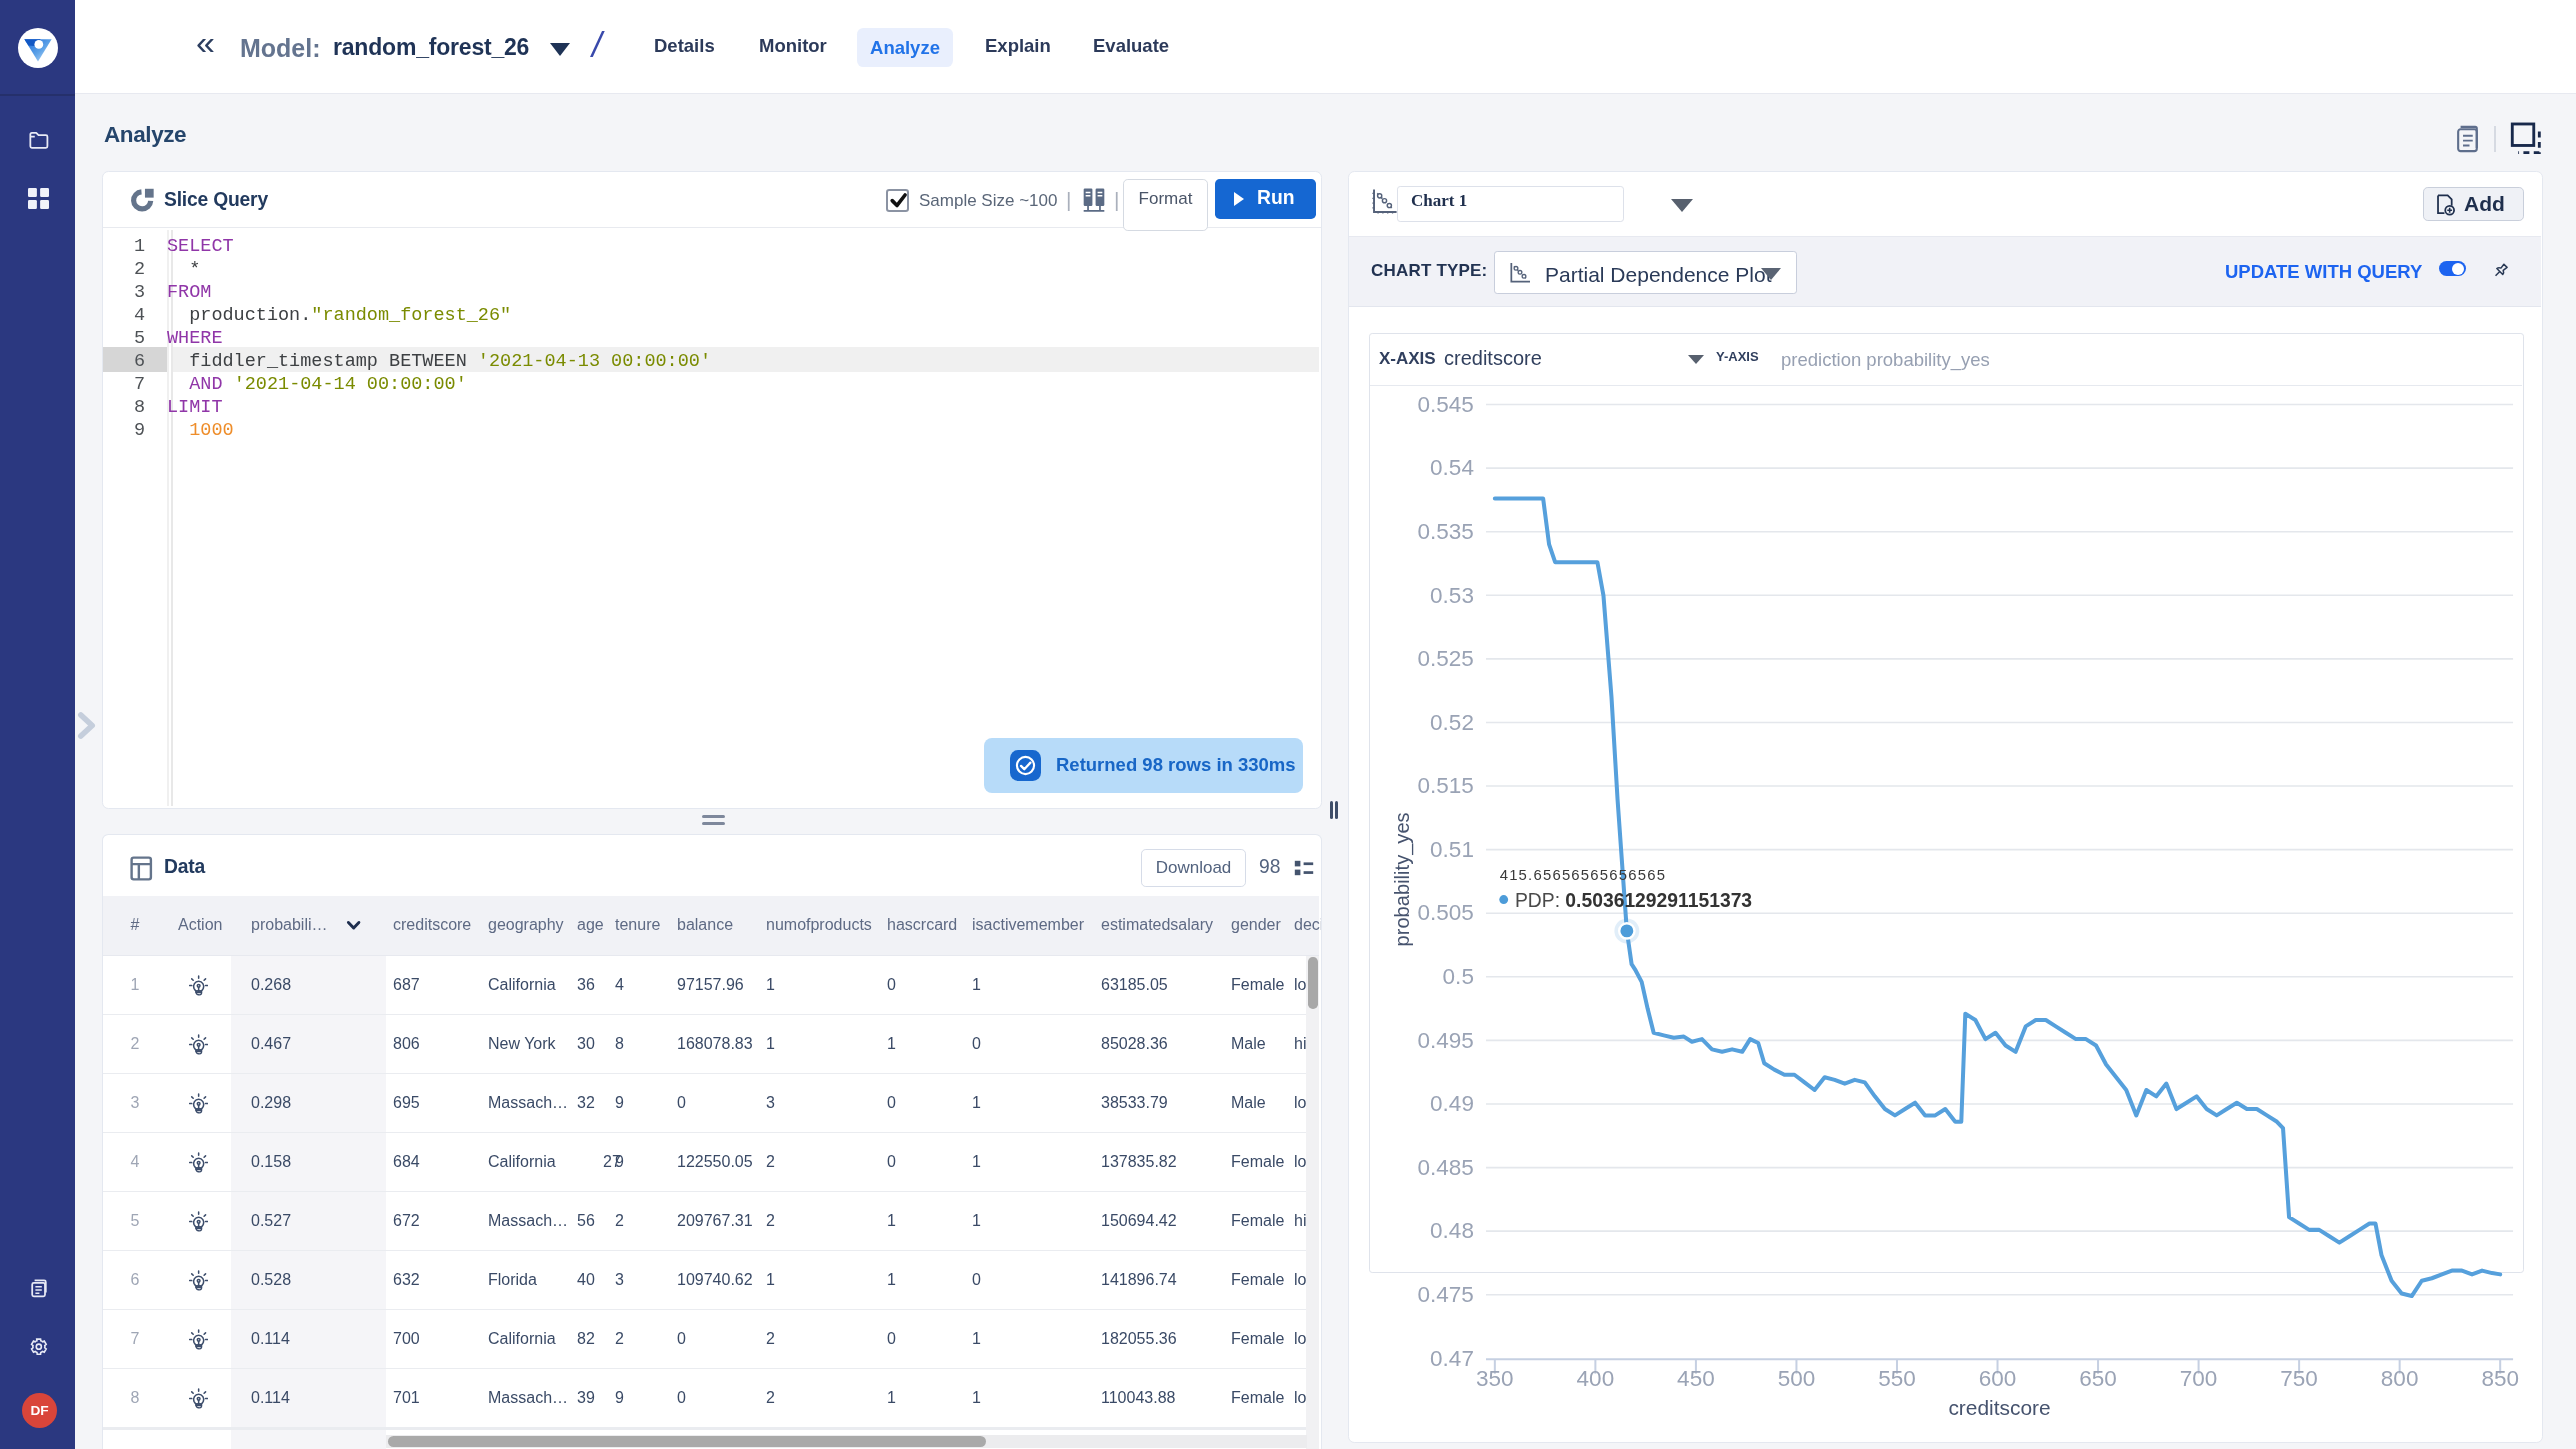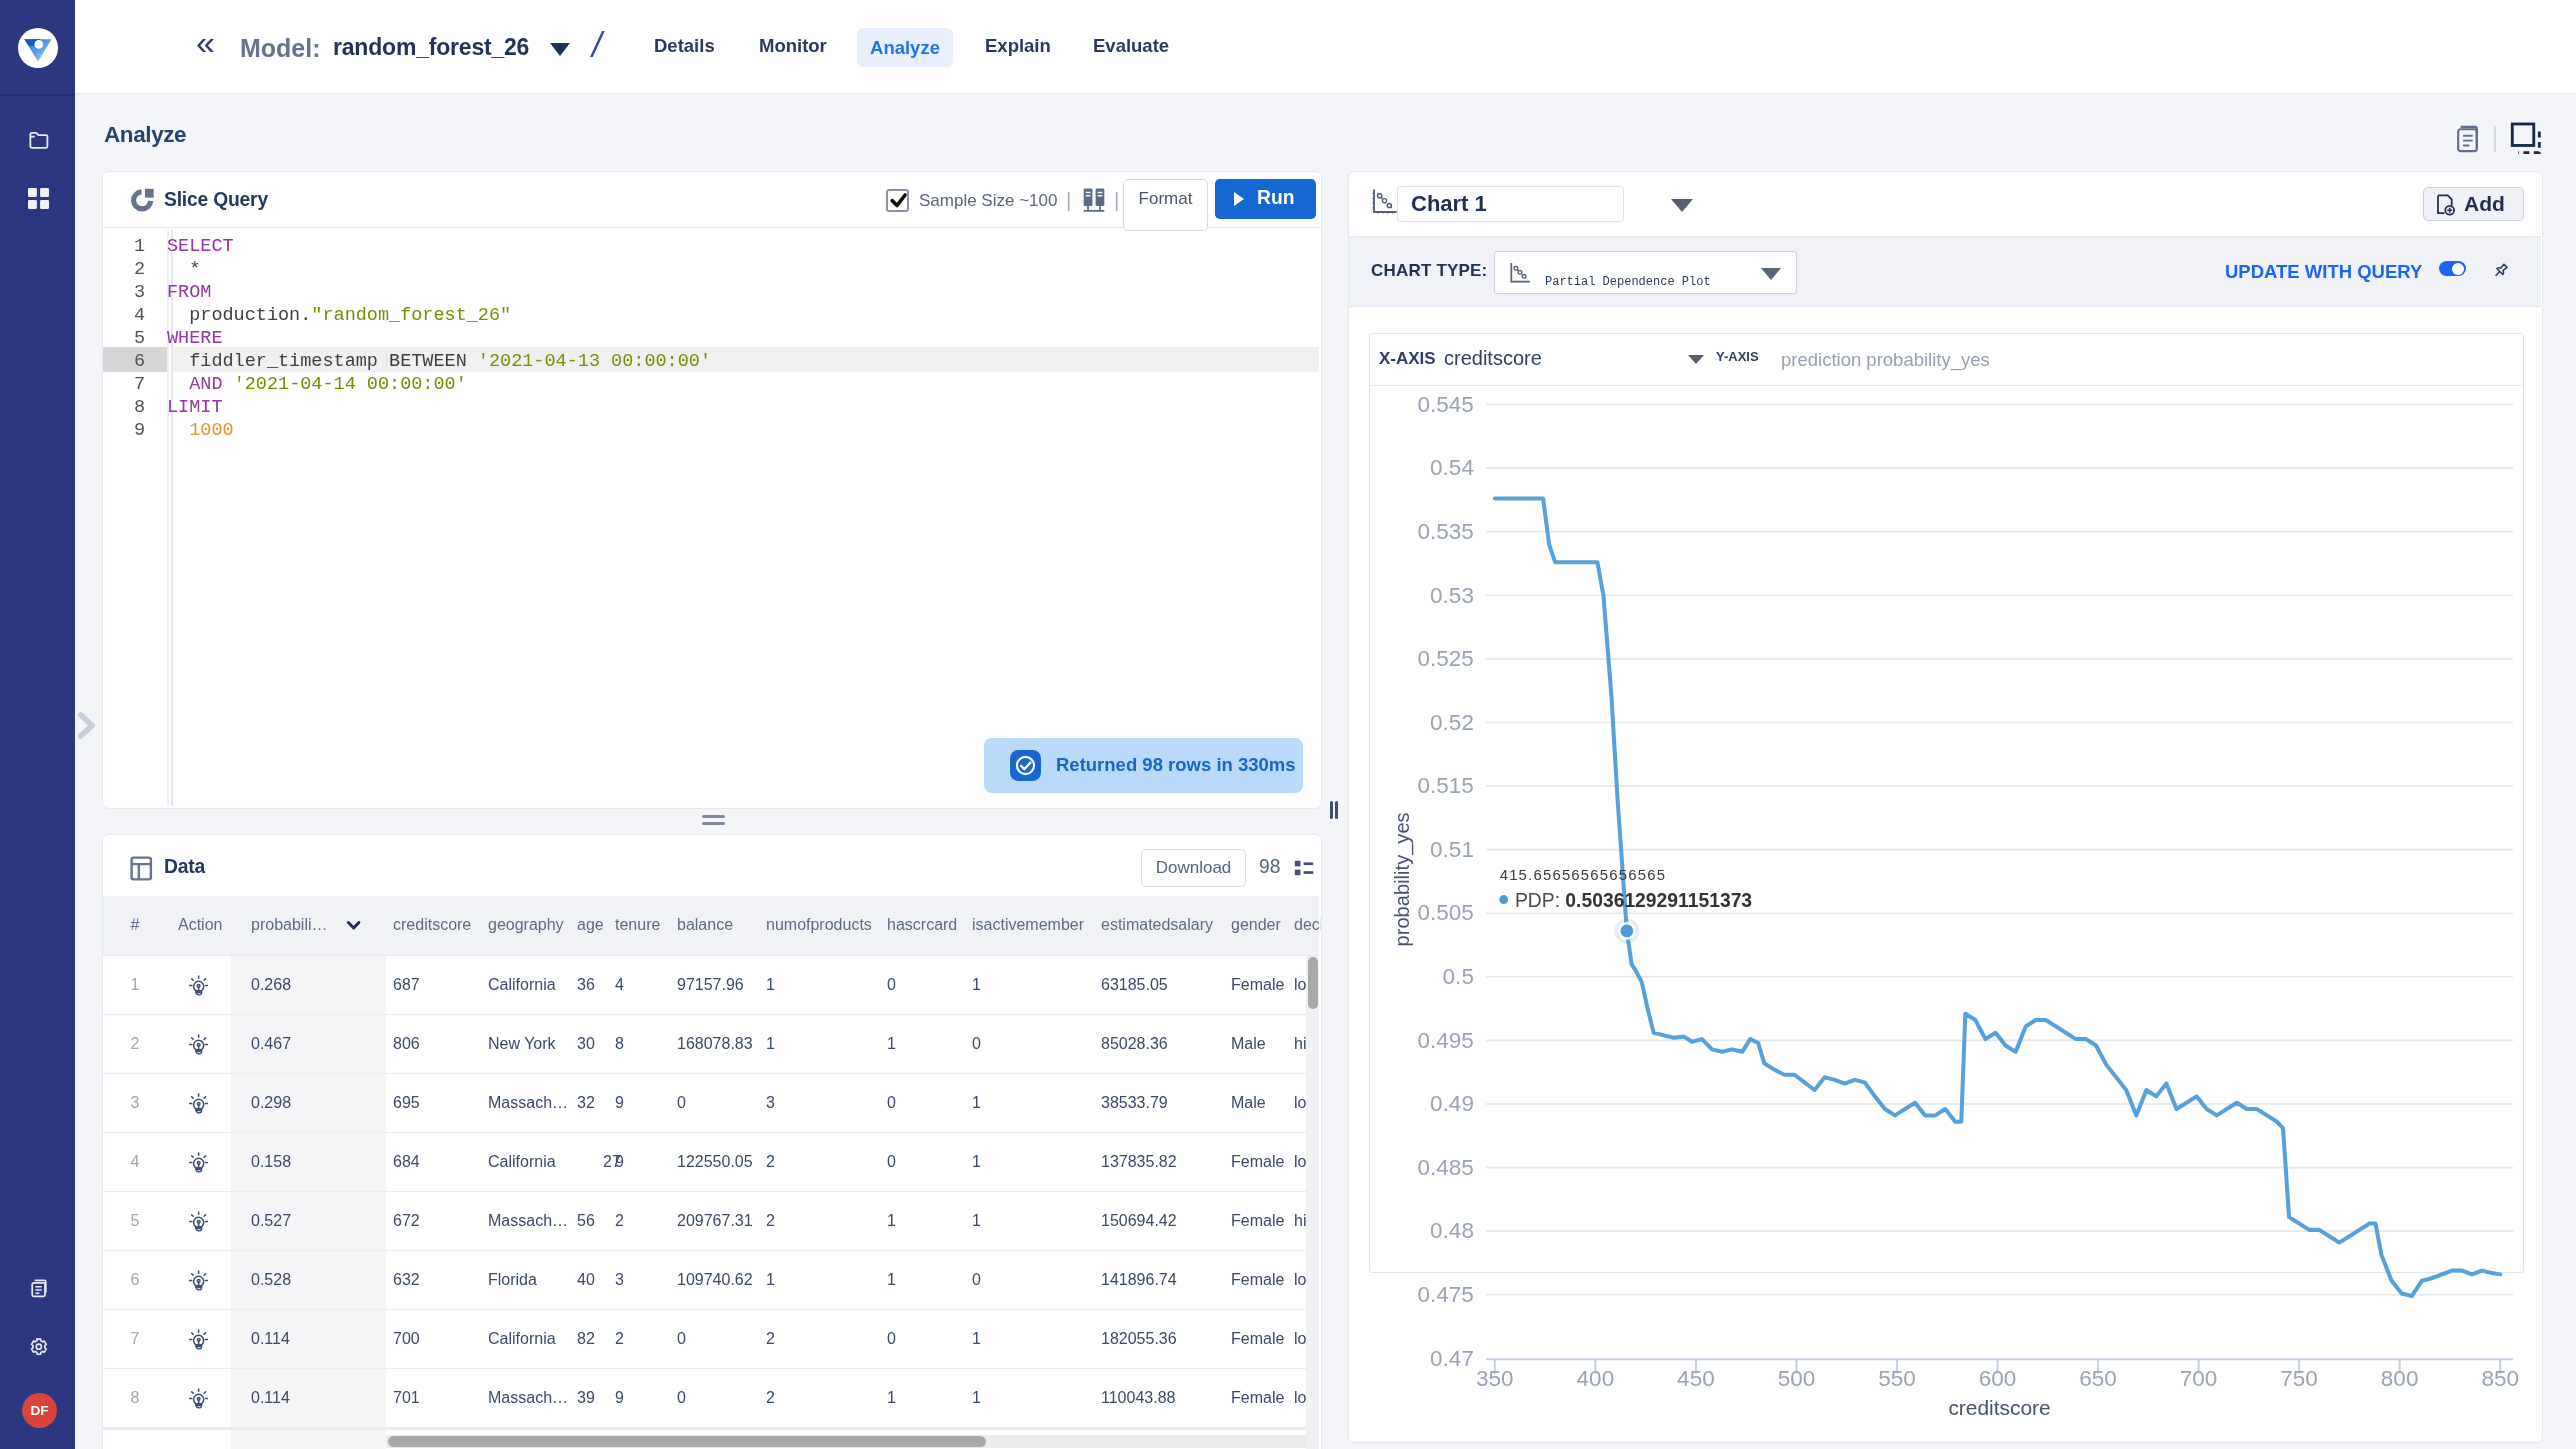--- a/index.html
+++ b/index.html
@@ -383,21 +383,21 @@
 
   <svg class="abs" style="left:21px;top:15.3px;" width="29" height="29" viewBox="0 0 36 36">
     <path d="M5 3 V31 H33" fill="none" stroke="#55627A" stroke-width="2.4"></path>
     <path d="M9 8 L27 26" fill="none" stroke="#55627A" stroke-width="2" stroke-dasharray="3 3"></path>
     <circle cx="12" cy="11" r="2.6" fill="#fff" stroke="#55627A" stroke-width="1.8"></circle>
     <circle cx="18" cy="17" r="2.6" fill="#fff" stroke="#55627A" stroke-width="1.8"></circle>
     <circle cx="24" cy="23" r="2.6" fill="#fff" stroke="#55627A" stroke-width="1.8"></circle>
     <path d="M5 8 H3 M5 14 H3 M5 20 H3 M5 26 H3 M10 31 V33 M16 31 V33 M22 31 V33 M28 31 V33" stroke="#55627A" stroke-width="1.6"></path>
   </svg>
   <div class="abs" style="left:48px;top:13.7px;width:227px;height:36px;border:1.6px solid #DDE1EA;border-radius:3.2px;background:#fff;">
-    <span style="position:absolute;left:13px;top:4.8px;font-size:22px;font-weight:700;color:#20304E;">Chart 1</span>
+    <span style="position:absolute;left:13px;top:4.8px;font-size:17px;font-weight:700;color:#20304E;font-family:Liberation Serif, serif;">Chart 1</span>
   </div>
   <div class="abs" style="left:322px;top:26.6px;width:0;height:0;border-left:11.3px solid transparent;border-right:11.3px solid transparent;border-top:13.7px solid #57606E;"></div>
   <div class="abs" style="left:1074px;top:15.3px;width:101px;height:34px;background:#EFF1F6;border:1.6px solid #C9CFDB;border-radius:4.8px;">
     <svg style="position:absolute;left:9.7px;top:4.8px;" width="22.5" height="22.5" viewBox="0 0 28 28">
       <path d="M5 3 H17 L22 8 V16" fill="none" stroke="#1F2F4D" stroke-width="2.2"></path>
       <path d="M5 3 V25 H13" fill="none" stroke="#1F2F4D" stroke-width="2.2"></path>
       <circle cx="19.5" cy="21.5" r="5.5" fill="none" stroke="#1F2F4D" stroke-width="2.2"></circle>
       <path d="M19.5 18.5 V24.5 M16.5 21.5 H22.5" stroke="#1F2F4D" stroke-width="2"></path>
     </svg>
     <span style="position:absolute;left:40px;top:4px;font-size:21px;font-weight:700;color:#1F2F4D;">Add</span>
@@ -406,21 +406,21 @@
   <div class="abs" style="left:0;top:64px;width:1192px;height:71px;background:#F1F2F7;border-top:1.6px solid #E7E9F0;border-bottom:1.6px solid #E3E6EE;">
     <div class="abs" style="left:22px;top:24px;font-size:17px;font-weight:700;color:#223352;letter-spacing:0.2px;">CHART TYPE:</div>
     <div class="abs" style="left:145px;top:13.7px;width:303px;height:43px;background:#fff;border:1.6px solid #C8CEDC;border-radius:3.2px;">
       <svg style="position:absolute;left:13px;top:8.9px;" width="24" height="24" viewBox="0 0 36 36">
         <path d="M5 3 V31 H33" fill="none" stroke="#55627A" stroke-width="2.6"></path>
         <path d="M9 8 L27 26" fill="none" stroke="#55627A" stroke-width="2.2" stroke-dasharray="3 3"></path>
         <circle cx="12" cy="11" r="2.8" fill="#fff" stroke="#55627A" stroke-width="2"></circle>
         <circle cx="18" cy="17" r="2.8" fill="#fff" stroke="#55627A" stroke-width="2"></circle>
         <circle cx="24" cy="23" r="2.8" fill="#fff" stroke="#55627A" stroke-width="2"></circle>
       </svg>
-      <span style="position:absolute;left:50px;top:23px;font-size:12px;color:#2A3A58;font-family:Liberation Mono, monospace;">Partial Dependence Plot</span>
+      <span style="position:absolute;left:50px;top:11px;font-size:21px;color:#2A3A58;">Partial Dependence Plot</span>
       <span style="position:absolute;left:266px;top:16px;width:0;height:0;border-left:10.5px solid transparent;border-right:10.5px solid transparent;border-top:12px solid #5A6474;"></span>
     </div>
     <div class="abs" style="left:876px;top:24px;font-size:18.5px;font-weight:700;color:#1D64F0;">UPDATE WITH QUERY</div>
     <div class="abs" style="left:1090px;top:24px;width:27px;height:15.3px;background:#1D64F0;border-radius:8px;">
       <span style="position:absolute;right:1.6px;top:1.6px;width:12px;height:12px;background:#fff;border-radius:50%;"></span>
     </div>
     <svg class="abs" style="left:1142px;top:24px;" width="19.3" height="19.3" viewBox="0 0 24 24">
       <g transform="rotate(45 12 12)" fill="none" stroke="#2A3A55" stroke-width="1.9" stroke-linejoin="round">
         <path d="M9.2 3.5 H14.8 L14 9.5 Q17 10.8 17.2 13.5 H6.8 Q7 10.8 10 9.5 Z"></path>
         <path d="M12 13.5 V21"></path>

